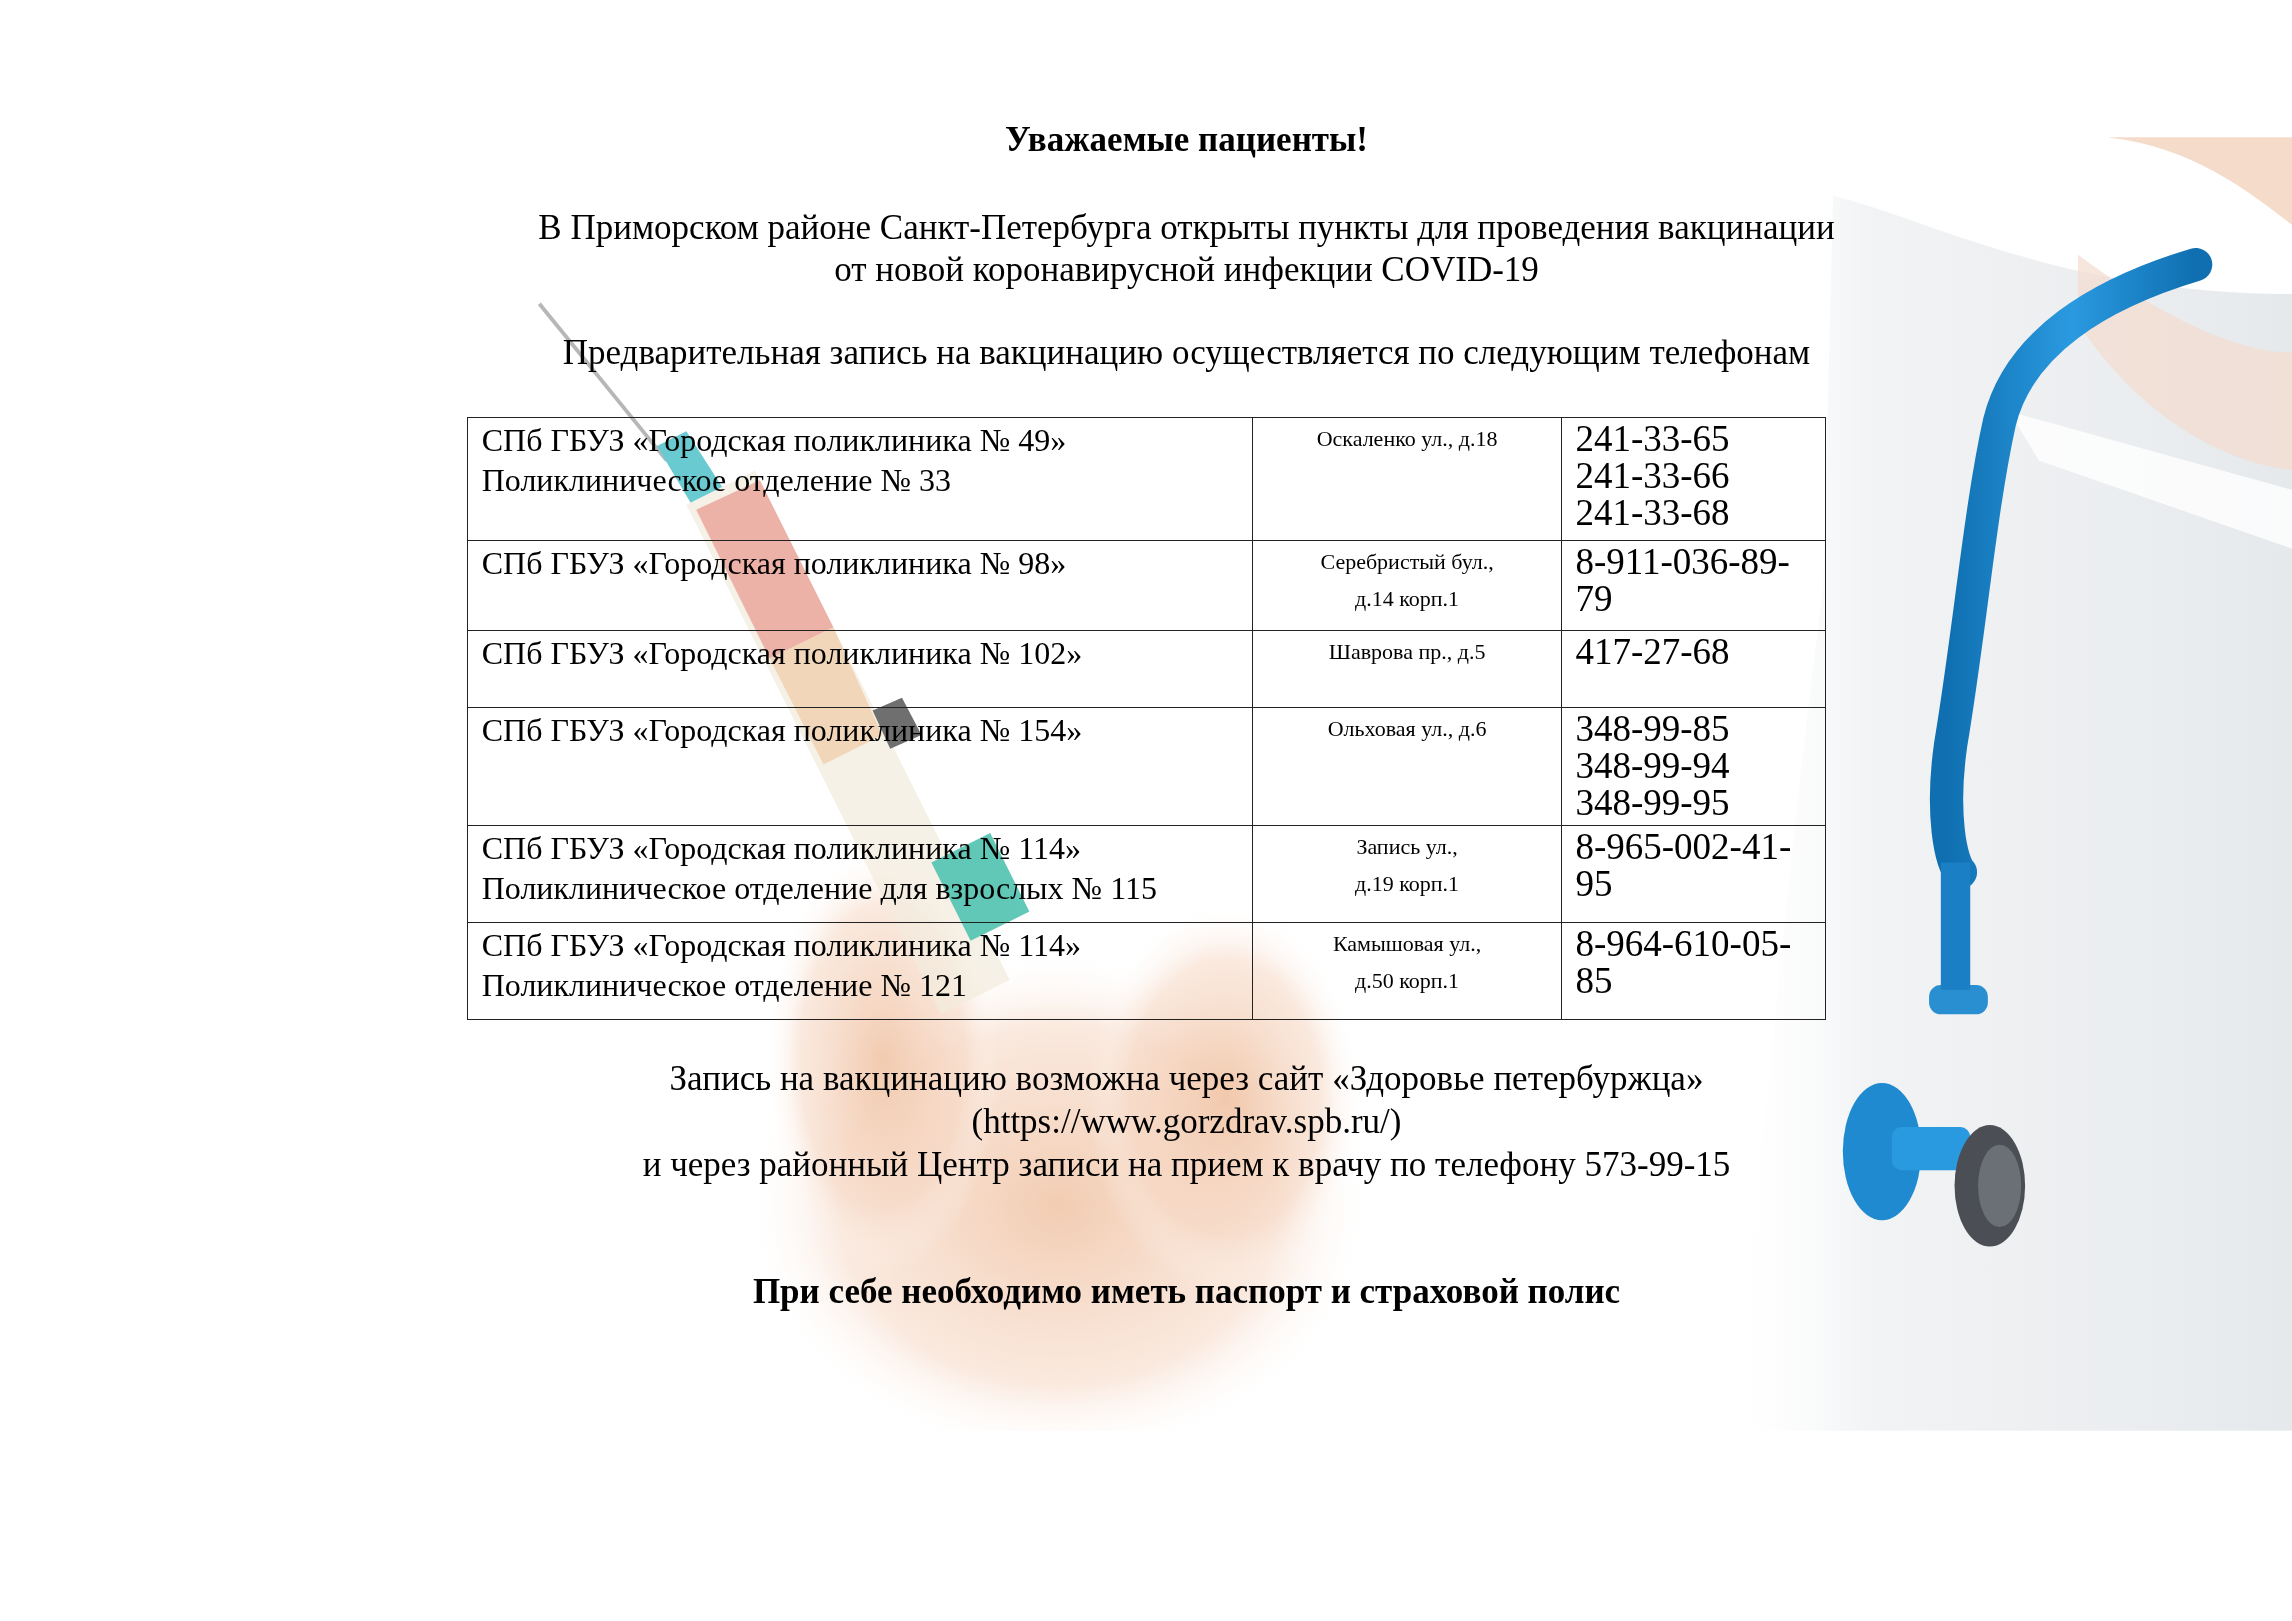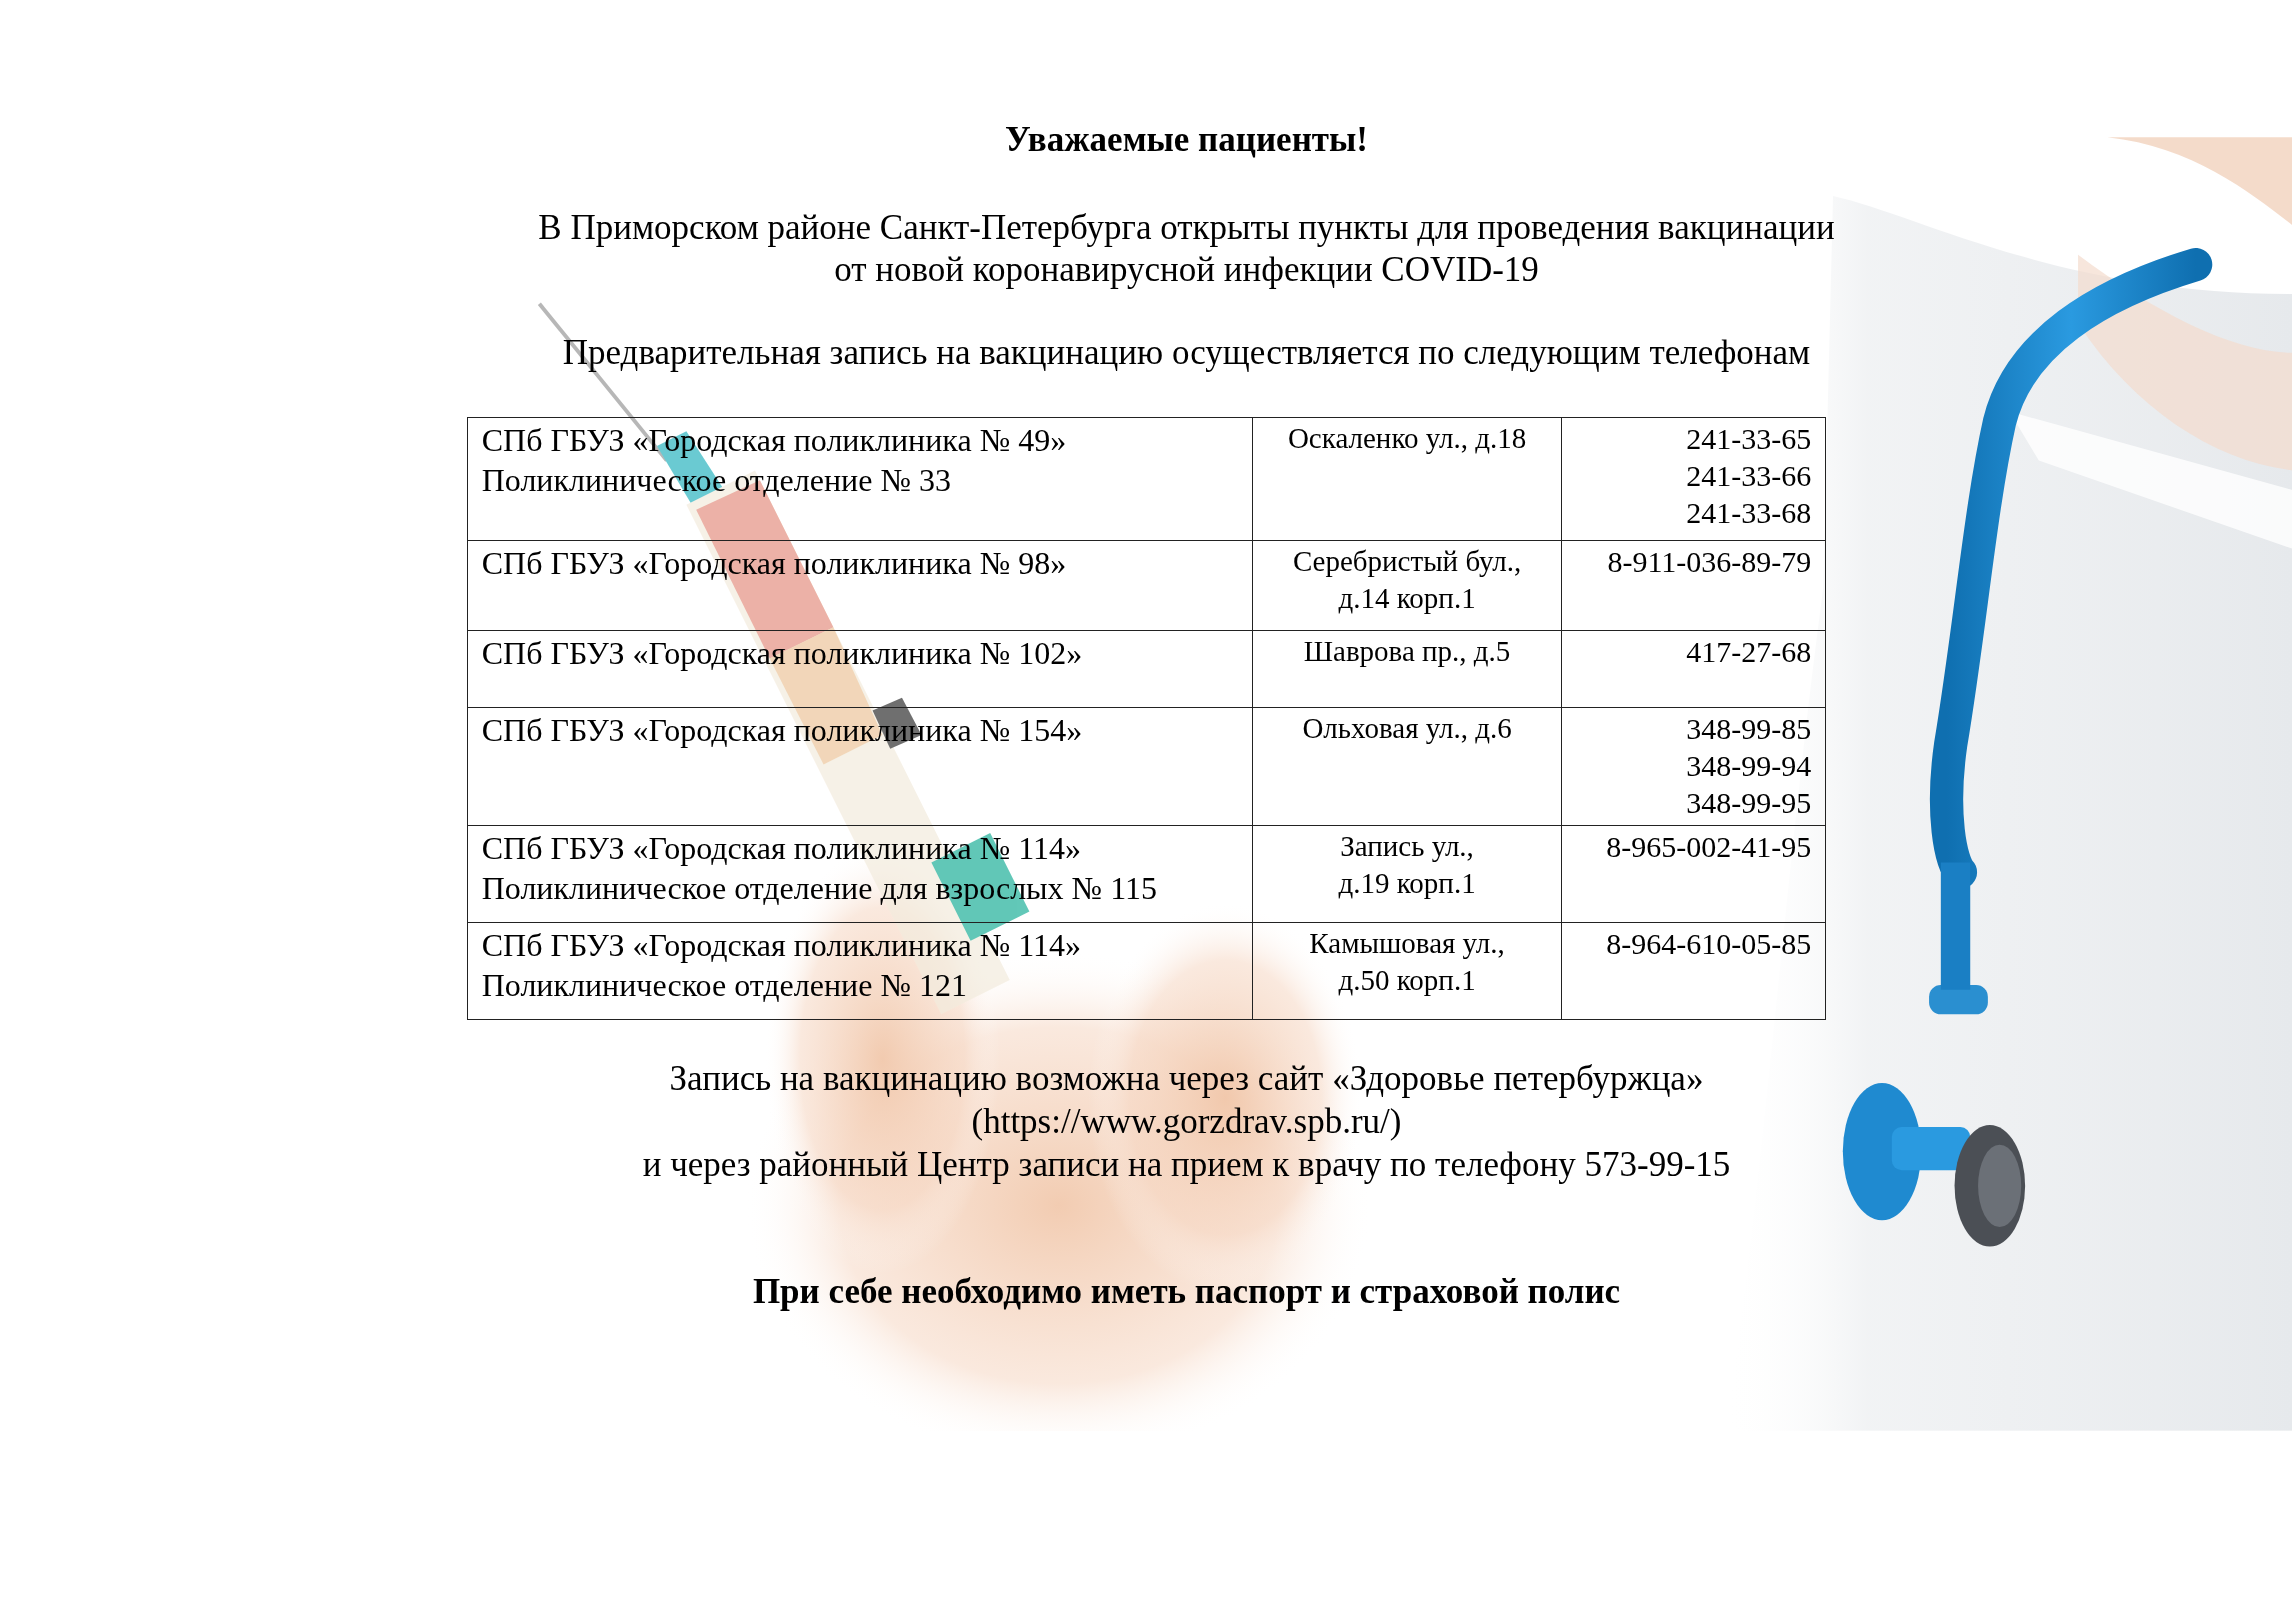--- a/index.html
+++ b/index.html
@@ -19,22 +19,22 @@
   table.sched {
     position: absolute; left: 467px; top: 417px;
     width: 1359px; border-collapse: collapse;
     font-size: 32px; line-height: 40px;
   }
   table.sched td {
     border: 1.5px solid #222; vertical-align: top; padding: 2px 13.7px 3.9px 13.7px;
     background: transparent;
   }
   td.c-name { width: 757px; text-align: left; }
-  td.c-addr { width: 280px; text-align: center; font-size: 29px; line-height: 37px; }
-  td.c-phone { text-align: right; font-size: 30px; line-height: 37px; }
+  td.c-addr { width: 280px; text-align: center; font-size: 22px; line-height: 37px; }
+  td.c-phone { text-align: left; font-size: 37px; line-height: 37px; }
   .ph { display: block; }
   .nm { display: block; }
 </style>
 </head>
 <body>
 
 <svg class="bg" viewBox="0 0 2339 1654" xmlns="http://www.w3.org/2000/svg">
   <defs>
     <radialGradient id="skinG" cx="0.5" cy="0.5" r="0.5">
       <stop offset="0" stop-color="#f0c3a4" stop-opacity="0.85"></stop>

